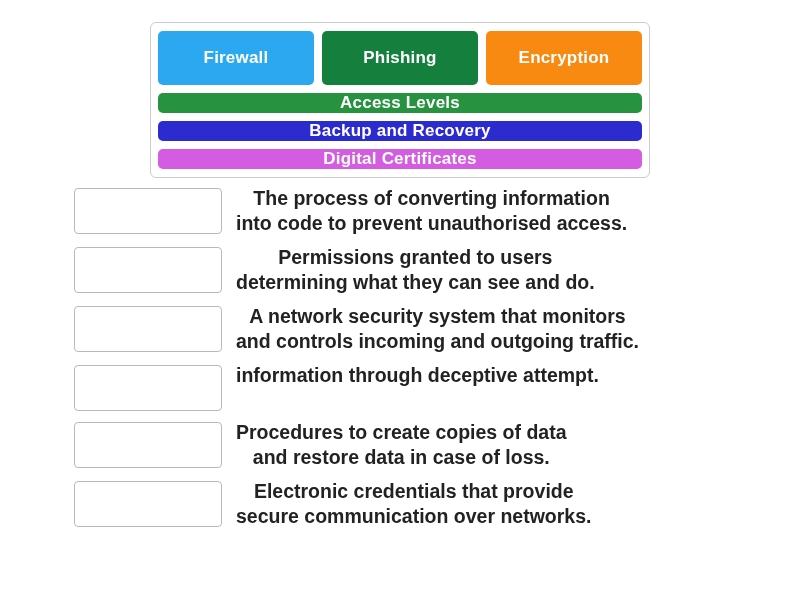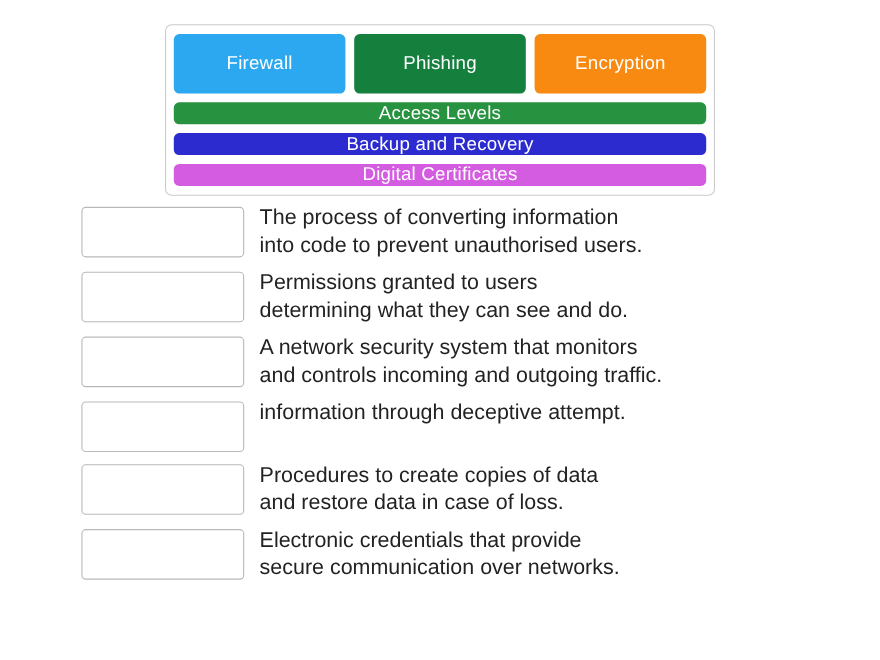--- a/index.html
+++ b/index.html
@@ -12,20 +12,21 @@
     background: #ffffff;
     font-family: "Liberation Sans", sans-serif;
     color: #222222;
     overflow: hidden;
   }
 
   .page {
     position: relative;
     width: 800px;
     height: 458px;
+    font-weight: bold;
   }
 
   
   .tray {
     position: absolute;
     left: 150px;
     top: 22px;
     width: 500px;
     box-sizing: border-box;
     border: 1px solid #cccccc;
@@ -85,20 +86,21 @@
     margin-left: 14px;
     font-size: 19.5px;
     line-height: 25px;
     color: #222222;
     padding-top: 0px;
     max-width: 520px;
   }
   .definition .ln {
     display: block;
     white-space: nowrap;
+    text-align: center;
   }
 </style>
 </head>
 <body>
 
 <div class="page">
 
   <div class="tray">
     <div class="tray-row">
       <div class="tile" style="background:#2ba8f0">
@@ -129,21 +131,21 @@
       </div>
     </div>
   </div>
 
   <div class="items">
 
     <div class="item">
       <div class="dropzone"></div>
       <div class="definition">
         <span class="ln">The process of converting information</span>
-        <span class="ln">into code to prevent unauthorised users.</span>
+        <span class="ln">into code to prevent unauthorised access.</span>
       </div>
     </div>
 
     <div class="item">
       <div class="dropzone"></div>
       <div class="definition">
         <span class="ln">Permissions granted to users</span>
         <span class="ln">determining what they can see and do.</span>
       </div>
     </div>

